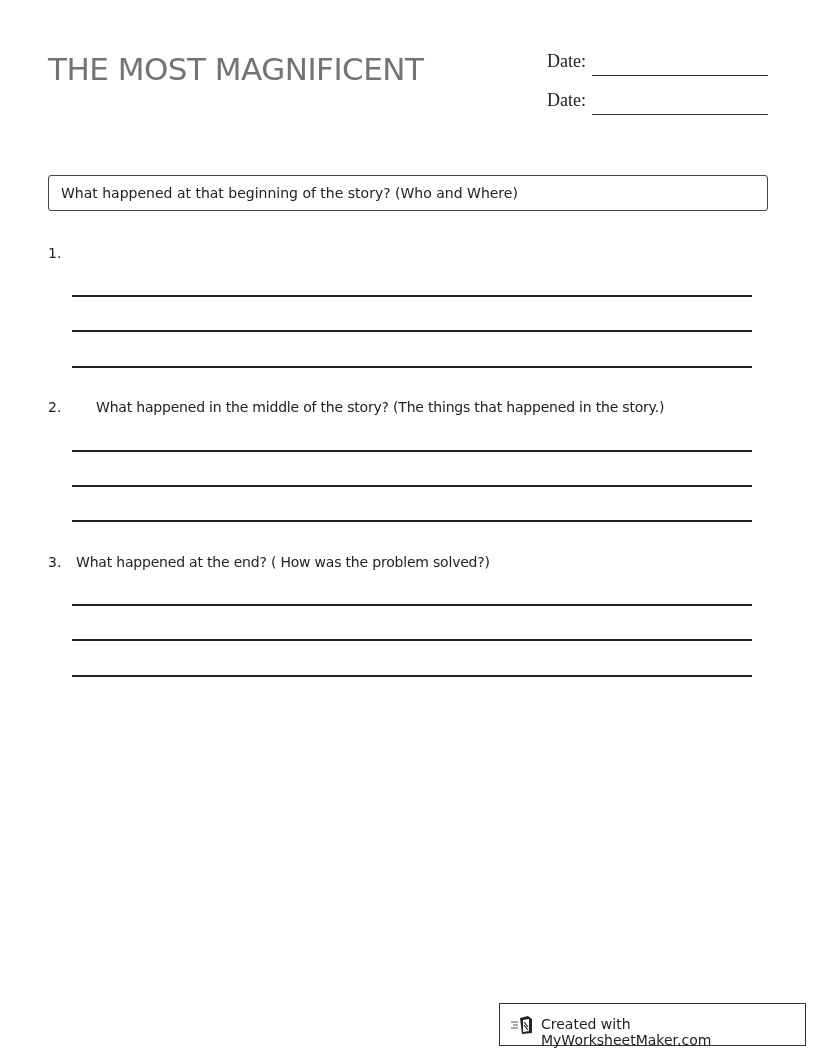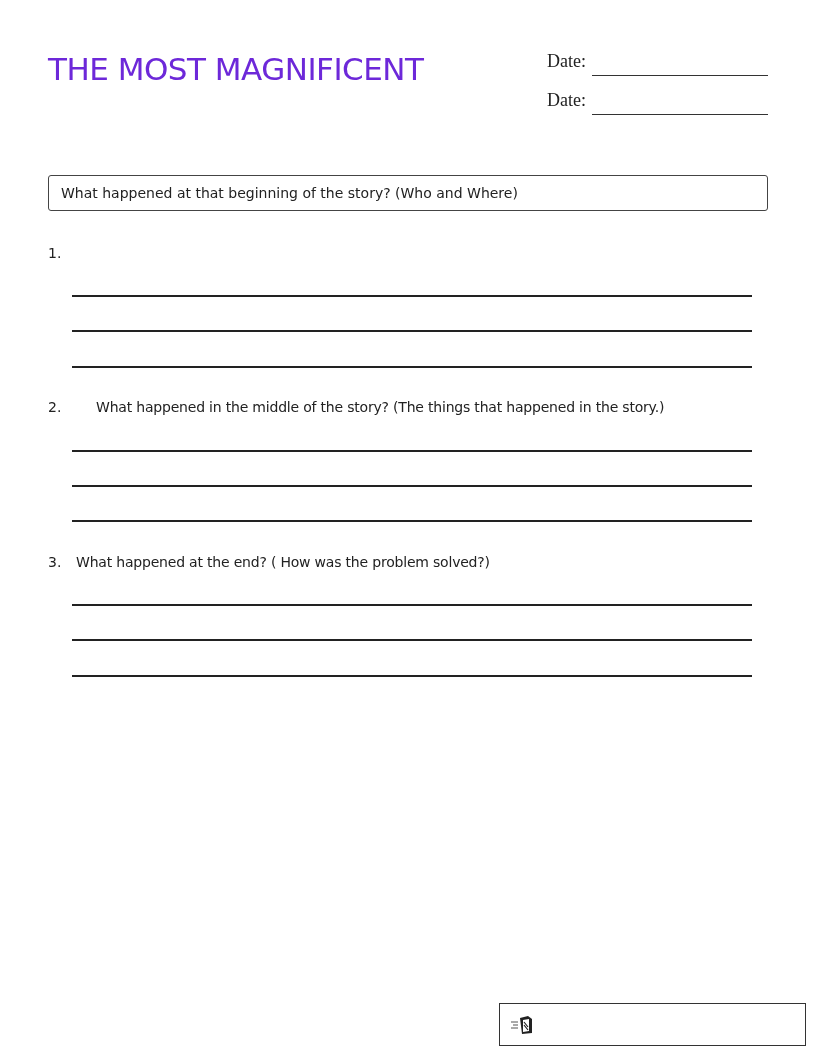--- a/index.html
+++ b/index.html
@@ -1,17 +1,17 @@
 <!DOCTYPE html>
 <html><head>
 <meta charset="utf-8">
 <style>
   html, body { margin: 0; padding: 0; background: #ffffff; }
   body { width: 816px; height: 1056px; position: relative; overflow: hidden; font-family: "DejaVu Sans", sans-serif; color: #222; }
-  .title { position: absolute; left: 48px; top: 50px; width: 440px; font-family: "DejaVu Sans", sans-serif; font-size: 31px; line-height: 38px; color: #6d28d9; font-weight: normal; letter-spacing: -0.5px; }
+  .title { position: absolute; left: 48px; top: 50px; width: 440px; font-family: "DejaVu Sans", sans-serif; font-size: 31px; line-height: 38px; color: #737373; font-weight: normal; letter-spacing: -0.5px; }
   .field { position: absolute; left: 520px; width: 250px; height: 24px; }
   .field .lbl { position: absolute; right: 184px; bottom: 4px; font-family: "Liberation Serif", serif; font-size: 18px; color: #222; }
   .field .line { position: absolute; left: 72px; right: 2px; bottom: 0; border-bottom: 1.5px solid #333; }
   .qbox { position: absolute; left: 48px; top: 175px; width: 716px; height: 36px; border: 1.5px solid #444; border-radius: 3px; box-sizing: border-box; width: 720px; text-align: right; }
   .qbox span { position: absolute; left: 12px; top: 9px; font-size: 14px; color: #222; }
   .qnum { position: absolute; left: 48px; font-size: 14px; color: #222; }
   .qtext { position: absolute; left: 76px; font-size: 14px; color: #222; letter-spacing: -0.2px; }
   .wline { position: absolute; left: 72px; width: 680px; height: 0; border-top: 2px solid #222; }
   .footer { position: absolute; left: 499px; top: 1003px; width: 307px; height: 43px; border: 1.5px solid #333; box-sizing: border-box; }
   .footer .icon { position: absolute; left: 10px; top: 11px; width: 26px; height: 20px; }
@@ -67,15 +67,16 @@
     <span class="icon">
       <svg width="26" height="20" viewBox="0 0 26 20">
         <line x1="1" y1="7" x2="8" y2="7" stroke="#555" stroke-width="1"></line>
         <line x1="3" y1="10" x2="8" y2="10" stroke="#555" stroke-width="1"></line>
         <line x1="1" y1="13" x2="8" y2="13" stroke="#555" stroke-width="1"></line>
         <path d="M10 3 L18 1 L22 4 L22 18 L12 19 Z" fill="#222"></path>
         <path d="M13 5 L19 4 L19 16 L13 17 Z" fill="#fff"></path>
         <path d="M14 7 L18 12 M14 10 L18 15" stroke="#222" stroke-width="1.2"></path>
       </svg>
     </span>
+    <span class="txt">Created with MyWorksheetMaker.com</span>
   </div>
 
 </div>
 
 </body></html>

